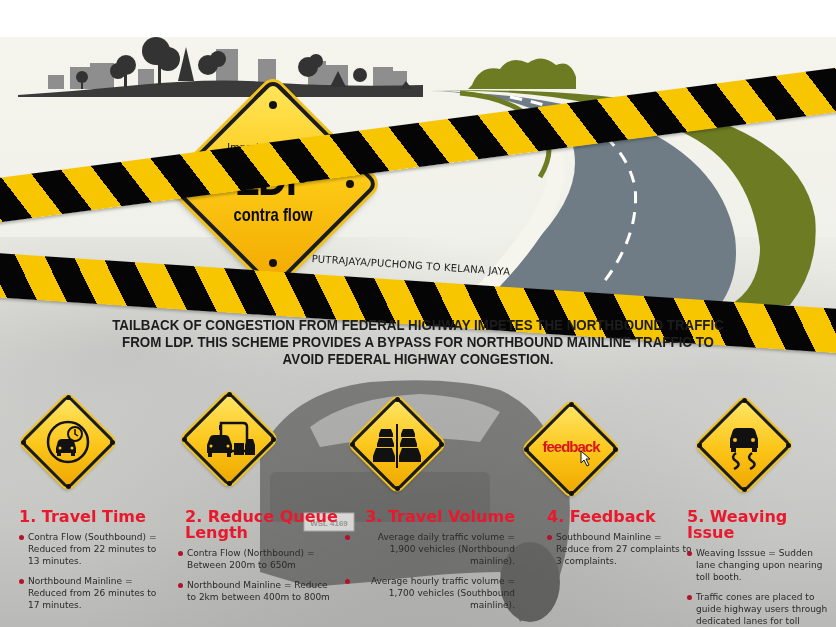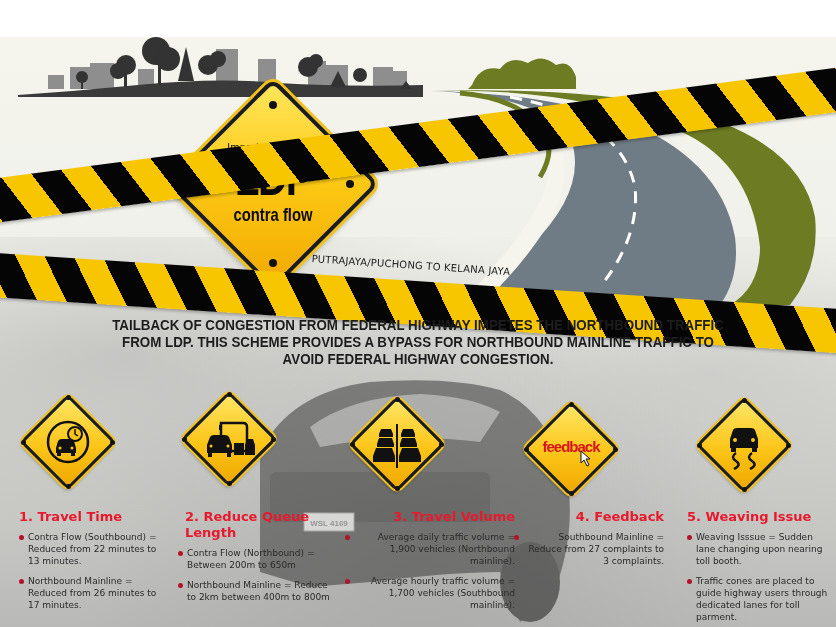--- a/index.html
+++ b/index.html
@@ -78,36 +78,36 @@
 
   .sign-1 { left: 16px;  top: 353px; }
   .sign-2 { left: 177px; top: 350px; }
   .sign-3 { left: 345px; top: 355px; }
   .sign-4 { left: 519px; top: 360px; }
   .sign-5 { left: 692px; top: 356px; }
 
   .col { position: absolute; top: 472px; }
   .col h3 {
     font-family: "DejaVu Sans", sans-serif; font-weight: bold; color: #e8192c;
-    font-size: 13px; line-height: 16px; margin-bottom: 6px;
+    font-size: 16px; line-height: 16px; margin-bottom: 6px;
   }
   .col ul { list-style: none; }
   .col li {
     position: relative; padding-left: 9px; font-size: 9px; line-height: 12px;
     color: #2a2a2a; margin-bottom: 8px;
   }
   .col li::before {
     content: ""; position: absolute; left: 0; top: 4px; width: 5px; height: 5px;
     background: #b0132a; border-radius: 50%;
   }
   .col-1 { left: 19px;  width: 150px; }
   .col-2 { left: 178px; width: 160px; }
   .col-2 h3 { padding-left: 7px; }
   .col-3 { left: 345px; width: 170px; text-align: right; }
-  .col-4 { left: 514px; width: 150px; text-align: right; }
+  .col-4 { left: 547px; width: 150px; }
   .col-5 { left: 687px; width: 145px; }
 </style>
 </head>
 <body>
 
 <div class="canvas">
   <div class="fog"></div>
 
   <svg class="skyline" viewBox="0 0 405 60">
     <g fill="#8e8e8e">

